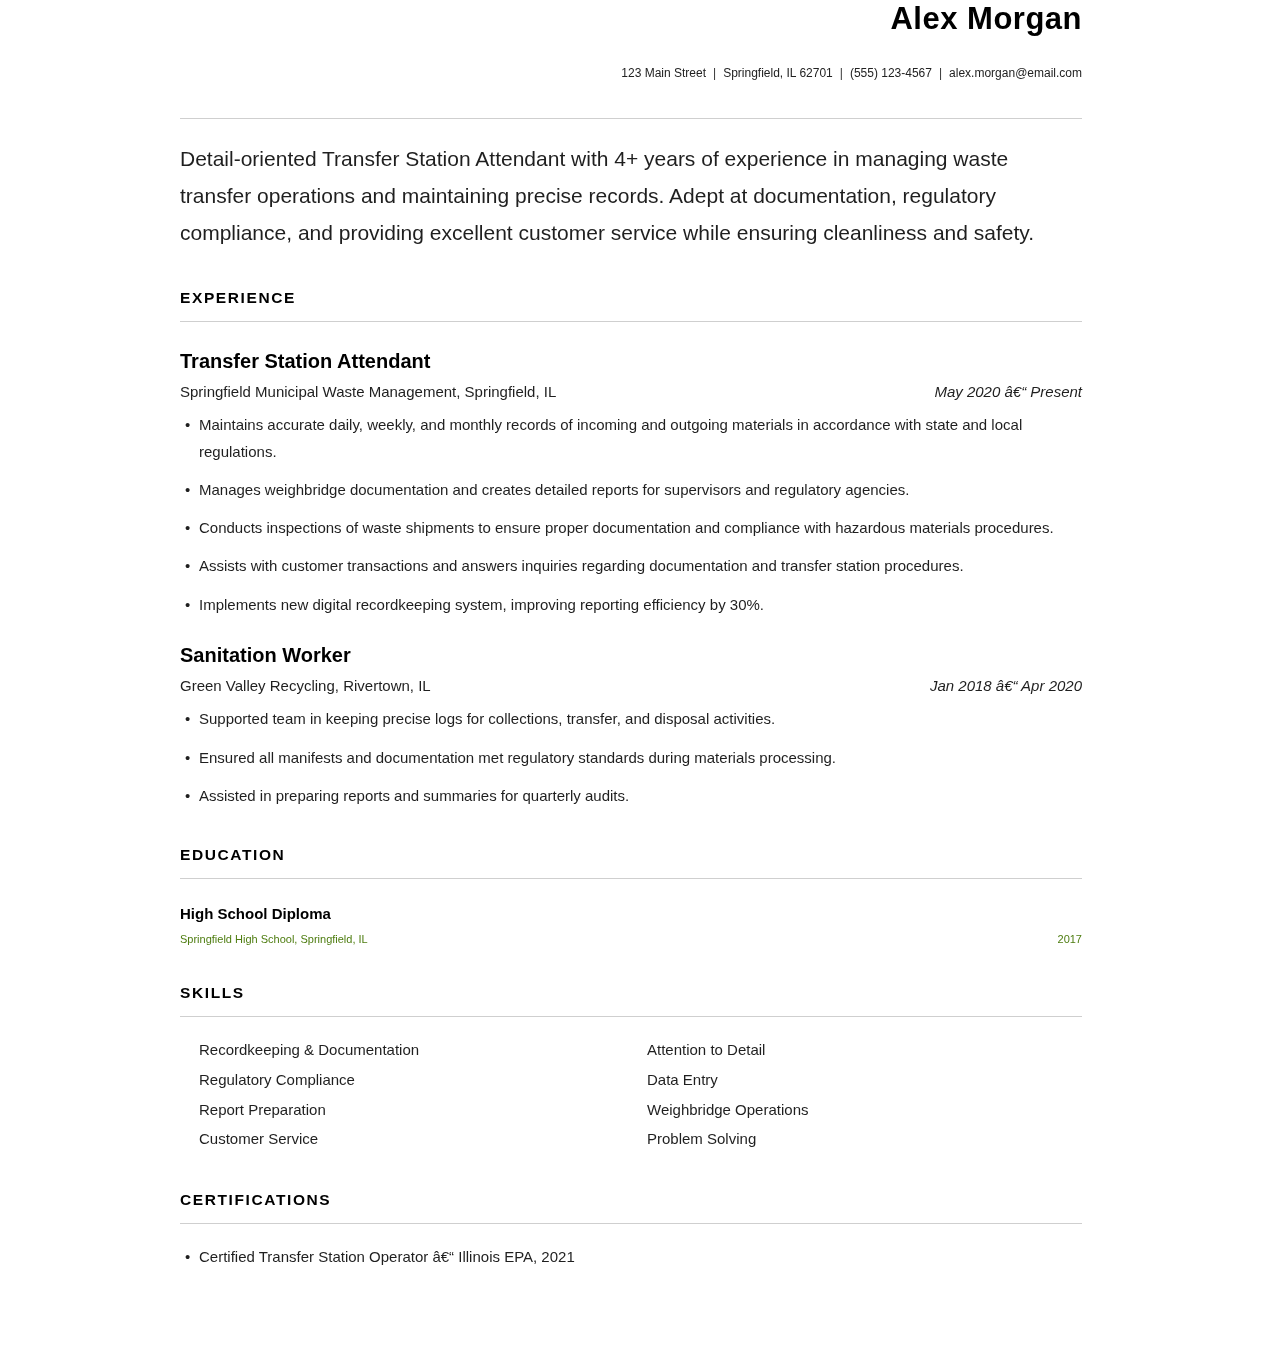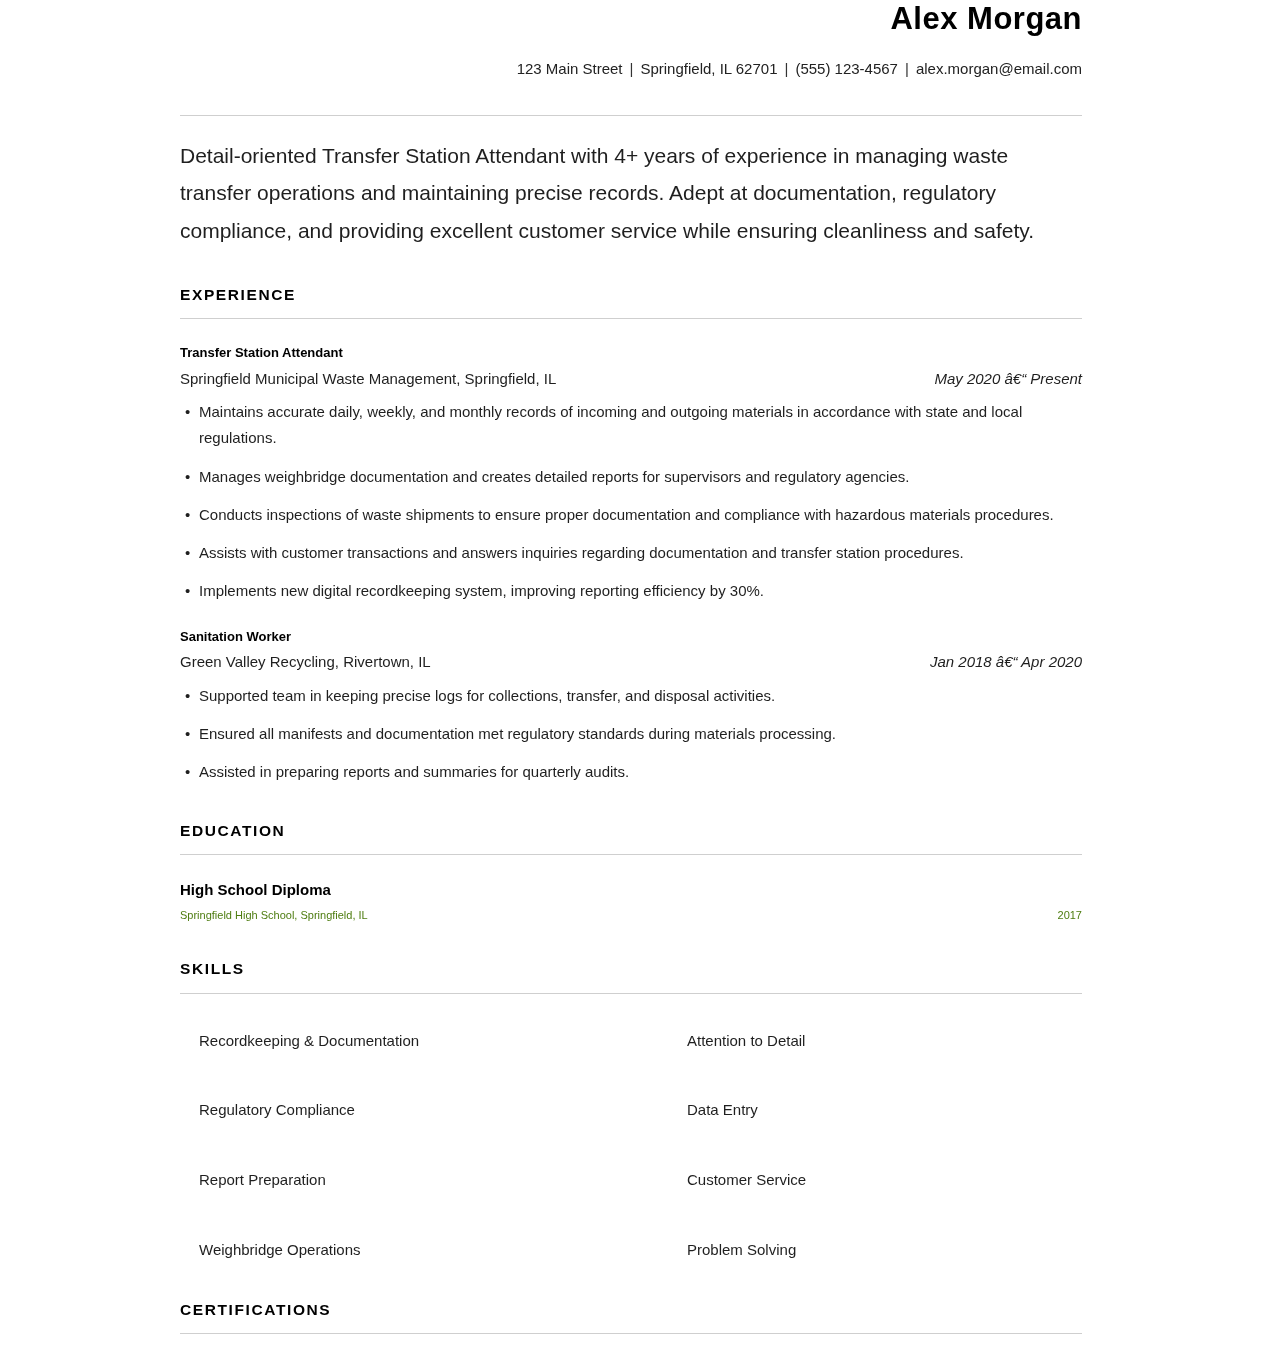--- a/index.html
+++ b/index.html
@@ -33,22 +33,22 @@
   }
   .name {
     font-size: 31px;
     font-weight: bold;
     letter-spacing: 0.5px;
     color: #000000;
     margin: 0;
     line-height: 1.25;
   }
   .contact {
-    margin-top: 19px;
-    font-size: 15px;
+    margin-top: 26px;
+    font-size: 12px;
     color: #222222;
     line-height: 1.4;
   }
   .contact .sep {
     display: inline-block;
     padding: 0 7px;
     color: #333333;
   }
 
   
@@ -80,21 +80,21 @@
   }
 
   
   .job {
     margin-top: 22px;
   }
   .job:first-of-type {
     margin-top: 24px;
   }
   .job-title {
-    font-size: 13px;
+    font-size: 20px;
     font-weight: bold;
     color: #000000;
     line-height: 1.5;
   }
   .job-meta {
     display: flex;
     justify-content: space-between;
     align-items: baseline;
     margin-top: 5px;
     font-size: 15px;
@@ -162,27 +162,26 @@
     padding-right: 16px;
   }
   .edu-year {
     flex: 0 0 auto;
     text-align: right;
     white-space: nowrap;
   }
 
   
   .skills-grid {
-    margin-top: 32px;
+    margin-top: 18px;
     display: grid;
     grid-template-columns: 448px 1fr;
     column-gap: 0;
     row-gap: 0;
     padding-left: 19px;
-    gap: 40px;
   }
   .skill {
     font-size: 15px;
     line-height: 1.98;
     color: #1f1f1f;
   }
 
   
   ul.certs {
     list-style: none;
@@ -274,22 +273,22 @@
 
     <div class="section">
       <h2 class="section-title">SKILLS</h2>
       <hr class="rule">
       <div class="skills-grid">
         <div class="skill">Recordkeeping &amp; Documentation</div>
         <div class="skill">Attention to Detail</div>
         <div class="skill">Regulatory Compliance</div>
         <div class="skill">Data Entry</div>
         <div class="skill">Report Preparation</div>
+        <div class="skill">Weighbridge Operations</div>
         <div class="skill">Customer Service</div>
-        <div class="skill">Weighbridge Operations</div>
         <div class="skill">Problem Solving</div>
       </div>
     </div>
 
     <div class="section">
       <h2 class="section-title">CERTIFICATIONS</h2>
       <hr class="rule">
       <ul class="certs">
         <li>Certified Transfer Station Operator â€“ Illinois EPA, 2021</li>
       </ul>

